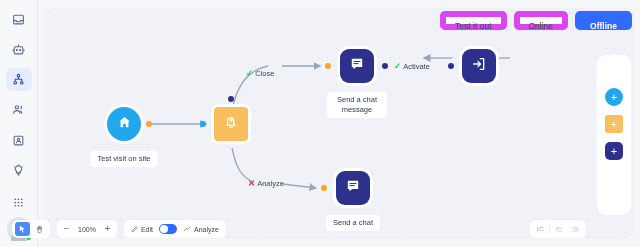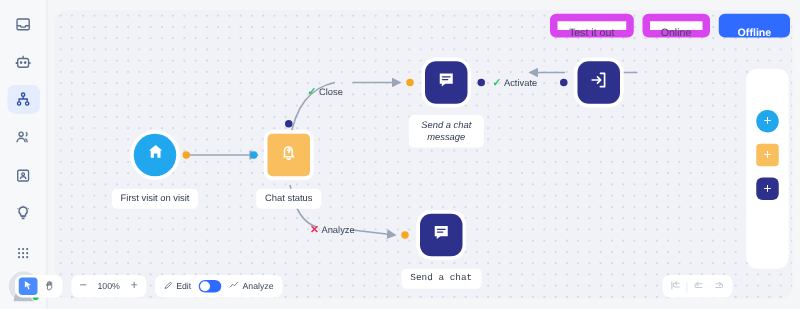--- a/index.html
+++ b/index.html
@@ -127,21 +127,21 @@
     width: 34px; height: 34px; border-radius: 9px; background: #2e318c;
   }
   .node-label {
     position: absolute; left: 50%; transform: translateX(-50%);
     background: #ffffff; border-radius: 4px;
     padding: 3px 7px;
     font-size: 7.5px; color: #303a4d;
     text-align: center; white-space: nowrap;
     line-height: 1.35;
   }
-  .node-label.two-line { white-space: normal; width: 60px; font-style: italic; }
+  .node-label.two-line { white-space: normal; width: 60px; }
 
   
   .port {
     position: absolute; border-radius: 50%; z-index: 14;
   }
   .port-orange { width: 6px; height: 6px; background: #f5a623; }
   .port-blue { width: 6px; height: 6px; background: #21a7ee; }
   .port-navy { width: 6px; height: 6px; background: #2e318c; }
 
   
@@ -336,37 +336,36 @@
     </svg>
 
     <div class="node" style="left:63px; top:99px;">
       <div class="node-icon icon-circle-blue">
         <span>
           <svg width="15" height="15" viewBox="0 0 24 24" fill="currentColor">
             <path d="M12 3.2L3.5 10.3h2.2v9.1h4.1v-5.2h4.4v5.2h4.1v-9.1h2.2z"></path>
           </svg>
         </span>
       </div>
-      <div class="node-label" style="top:44px;">First visit on visit</div>
+      <div class="node-label" style="top:44px;">Test visit on site</div>
     </div>
     <span class="port port-orange" style="left:102px; top:113px;"></span>
 
     <span class="port port-blue" style="left:156px; top:113px;"></span>
     <div class="node" style="left:170px; top:99px;">
       <div class="node-icon icon-square-orange">
         <span>
           <svg width="16" height="16" viewBox="0 0 24 24" fill="none" stroke="currentColor" stroke-width="1.9" stroke-linecap="round">
             <path d="M6.5 17h11l-1.4-2.1V10a4.6 4.6 0 10-9.2 0v4.9z" fill="none"></path>
             <path d="M10.3 19.3a2 2 0 003.4 0"></path>
             <path d="M10.7 9.2a1.4 1.4 0 112.1 1.2c-.5.3-.8.7-.8 1.2"></path>
             <circle cx="12" cy="13.4" r="0.45" fill="currentColor" stroke="none"></circle>
           </svg>
         </span>
       </div>
-      <div class="node-label" style="top:44px;">Chat status</div>
     </div>
     <span class="port port-navy" style="left:184px; top:88px;"></span>
 
     <div class="edge-label" style="left:202px; top:60px;">
       <span class="mark-ok">✓</span>
       <span>Close</span>
     </div>
     <span class="port port-orange" style="left:281px; top:55px;"></span>
 
     <div class="node" style="left:296px; top:41px;">
@@ -407,21 +406,21 @@
 
     <div class="node" style="left:292px; top:163px;">
       <div class="node-icon icon-rounded-navy">
         <span>
           <svg width="16" height="16" viewBox="0 0 24 24" fill="currentColor">
             <path d="M4.2 4.2h15.6v12.2h-8.9L6.6 19.8v-3.4H4.2z"></path>
             <path d="M7.4 8.2h9.2M7.4 11.4h6.4" stroke="#2e318c" stroke-width="1.5" stroke-linecap="round"></path>
           </svg>
         </span>
       </div>
-      <div class="node-label" style="top:44px;font-family:Liberation Mono, monospace;">Send a chat</div>
+      <div class="node-label" style="top:44px;">Send a chat</div>
     </div>
 
   </div>
 
   <div class="top-actions">
     <button class="btn">Test it out</button>
     <button class="btn">Online</button>
     <button class="btn btn-primary">Offline</button>
   </div>
 

